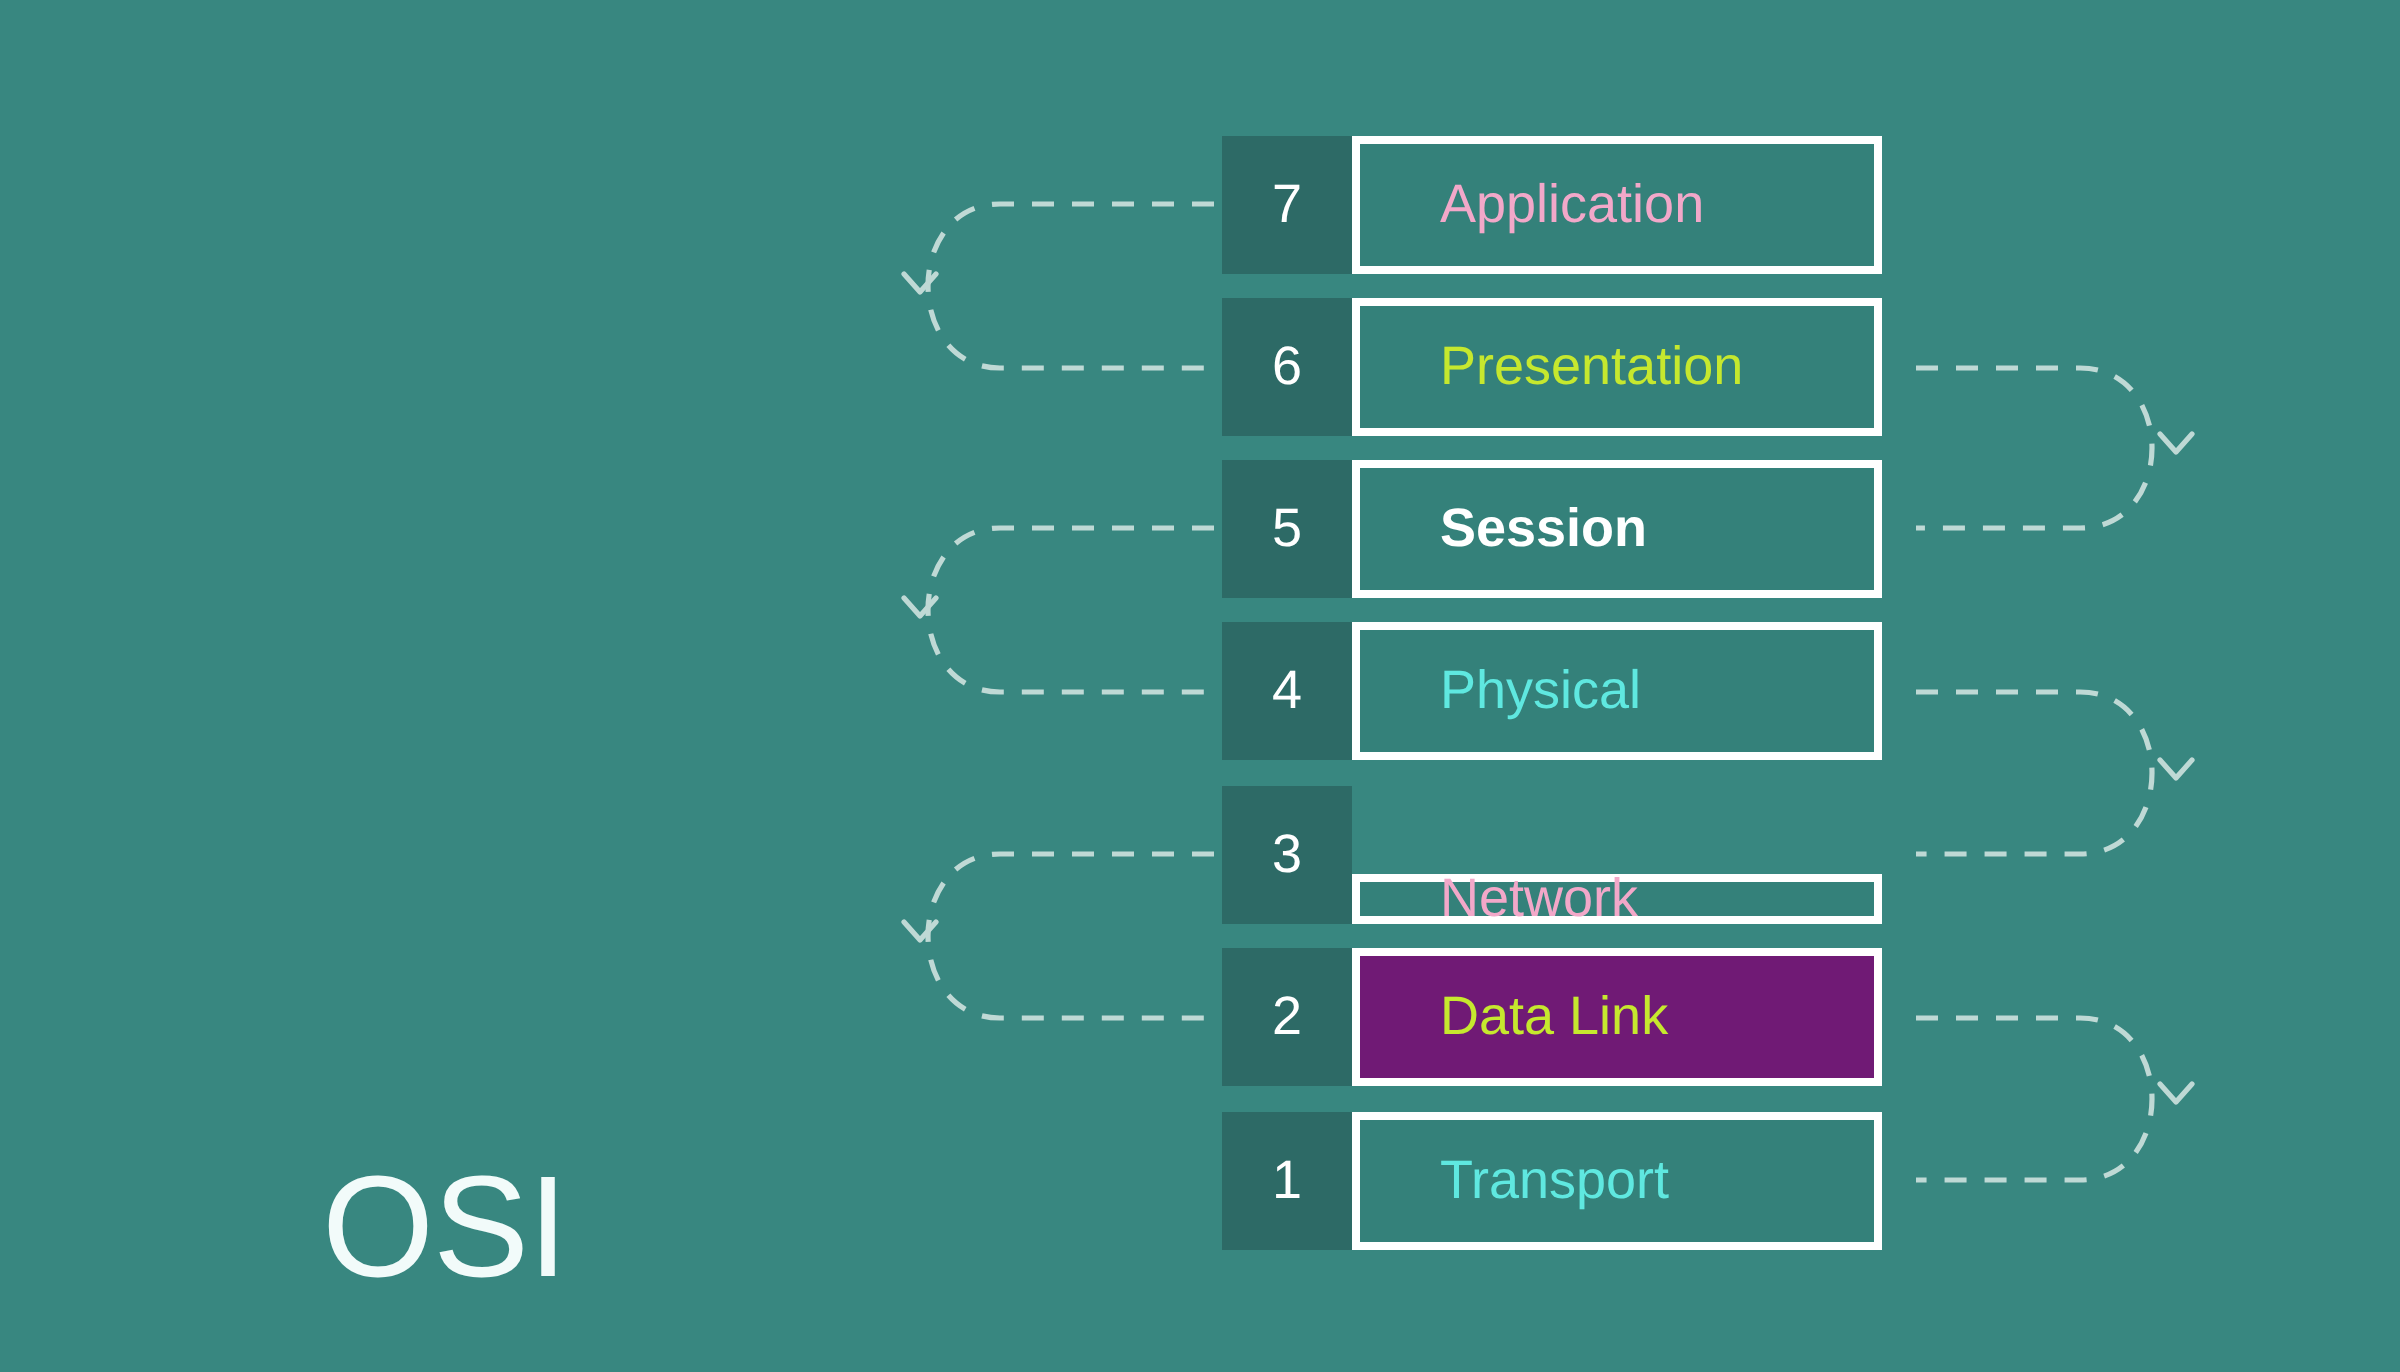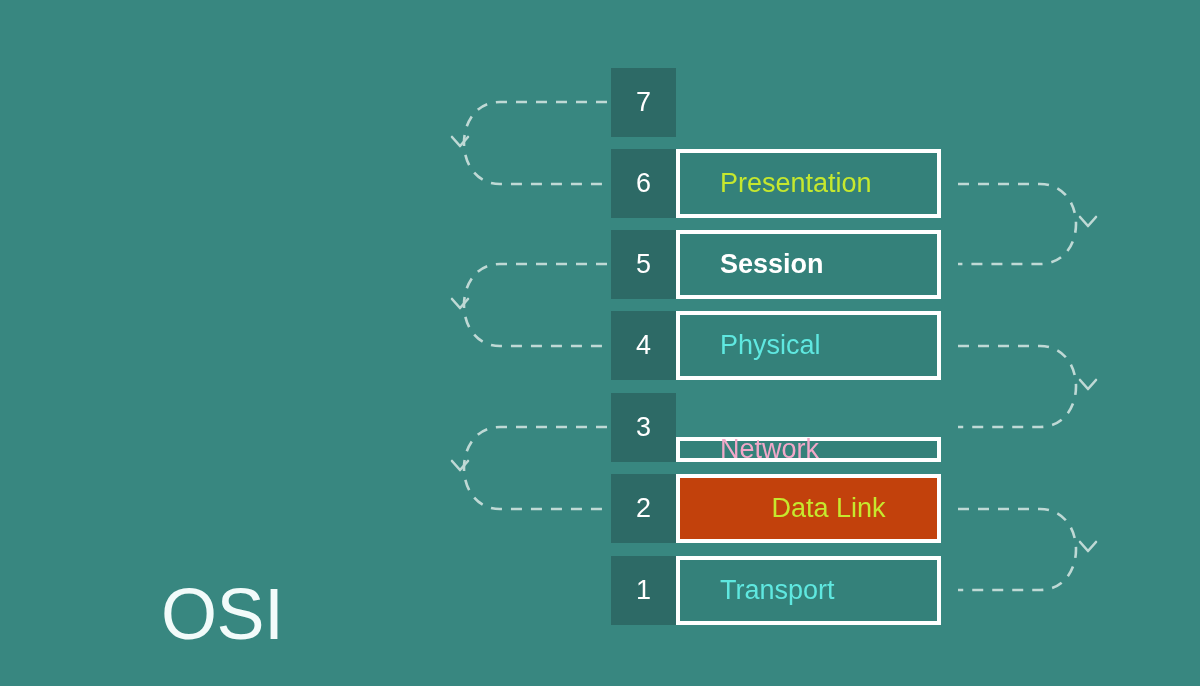--- a/index.html
+++ b/index.html
@@ -139,20 +139,23 @@
     <g>
       <path d="M 958 509 L 1040 509 C 1088 509 1088 590 1040 590 L 958 590" style="stroke: rgb(191, 217, 213);"></path>
       <polyline class="arrowhead" points="1080,542 1088,551 1096,542" style="stroke: rgb(191, 217, 213);"></polyline>
     </g>
   </svg>
 
   <div id="layers">
 
     <div class="layer-row" style="top:0px">
       <div class="num-box" style="background: rgb(45, 106, 102);">7</div>
+      <div class="label-box" style="background: rgb(52, 129, 122); border-color: rgb(255, 255, 255);">
+        <span class="label-text" style="color: rgb(242, 168, 201);">Application</span>
+      </div>
     </div>
 
     <div class="layer-row" style="top:81px">
       <div class="num-box" style="background: rgb(45, 106, 102);">6</div>
       <div class="label-box" style="background: rgb(52, 129, 122); border-color: rgb(255, 255, 255); text-align: right;">
         <span class="label-text" style="color: rgb(198, 232, 46);">Presentation</span>
       </div>
     </div>
 
     <div class="layer-row" style="top:162px">
@@ -171,21 +174,21 @@
 
     <div class="layer-row" style="top:325px">
       <div class="num-box" style="background: rgb(45, 106, 102);">3</div>
       <div class="label-box" style="background: rgb(52, 129, 122); border-color: rgb(255, 255, 255); margin-top: 44px;">
         <span class="label-text" style="color: rgb(242, 168, 201);">Network</span>
       </div>
     </div>
 
     <div class="layer-row" style="top:406px">
       <div class="num-box" style="background: rgb(45, 106, 102);">2</div>
-      <div class="label-box" style="background: #c2410c; border-color: rgb(255, 255, 255); justify-content: center;">
+      <div class="label-box" style="background: #701a75; border-color: rgb(255, 255, 255);">
         <span class="label-text" style="color: rgb(198, 232, 46);">Data Link</span>
       </div>
     </div>
 
     <div class="layer-row" style="top:488px">
       <div class="num-box" style="background: rgb(45, 106, 102);">1</div>
       <div class="label-box" style="background: rgb(52, 129, 122); border-color: rgb(255, 255, 255);">
         <span class="label-text" style="color: rgb(95, 232, 224);">Transport</span>
       </div>
     </div>

